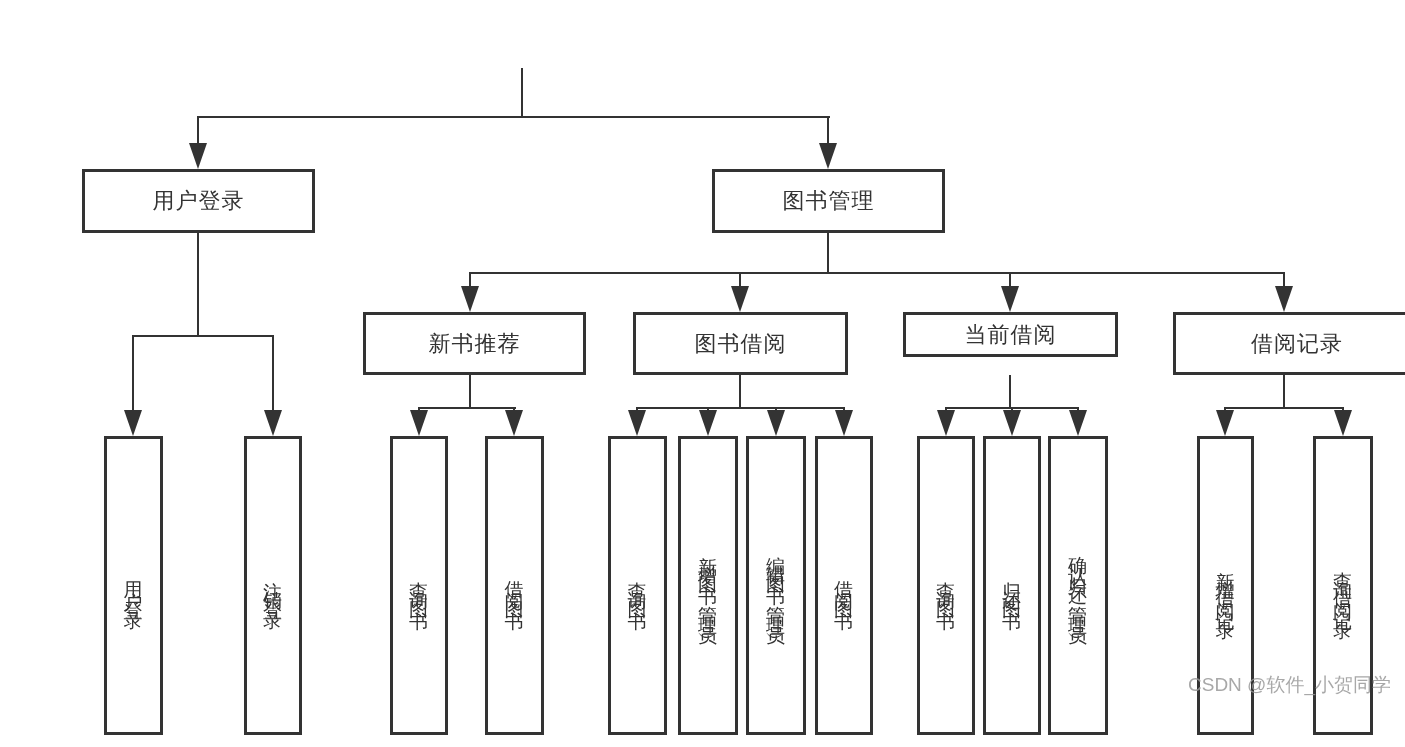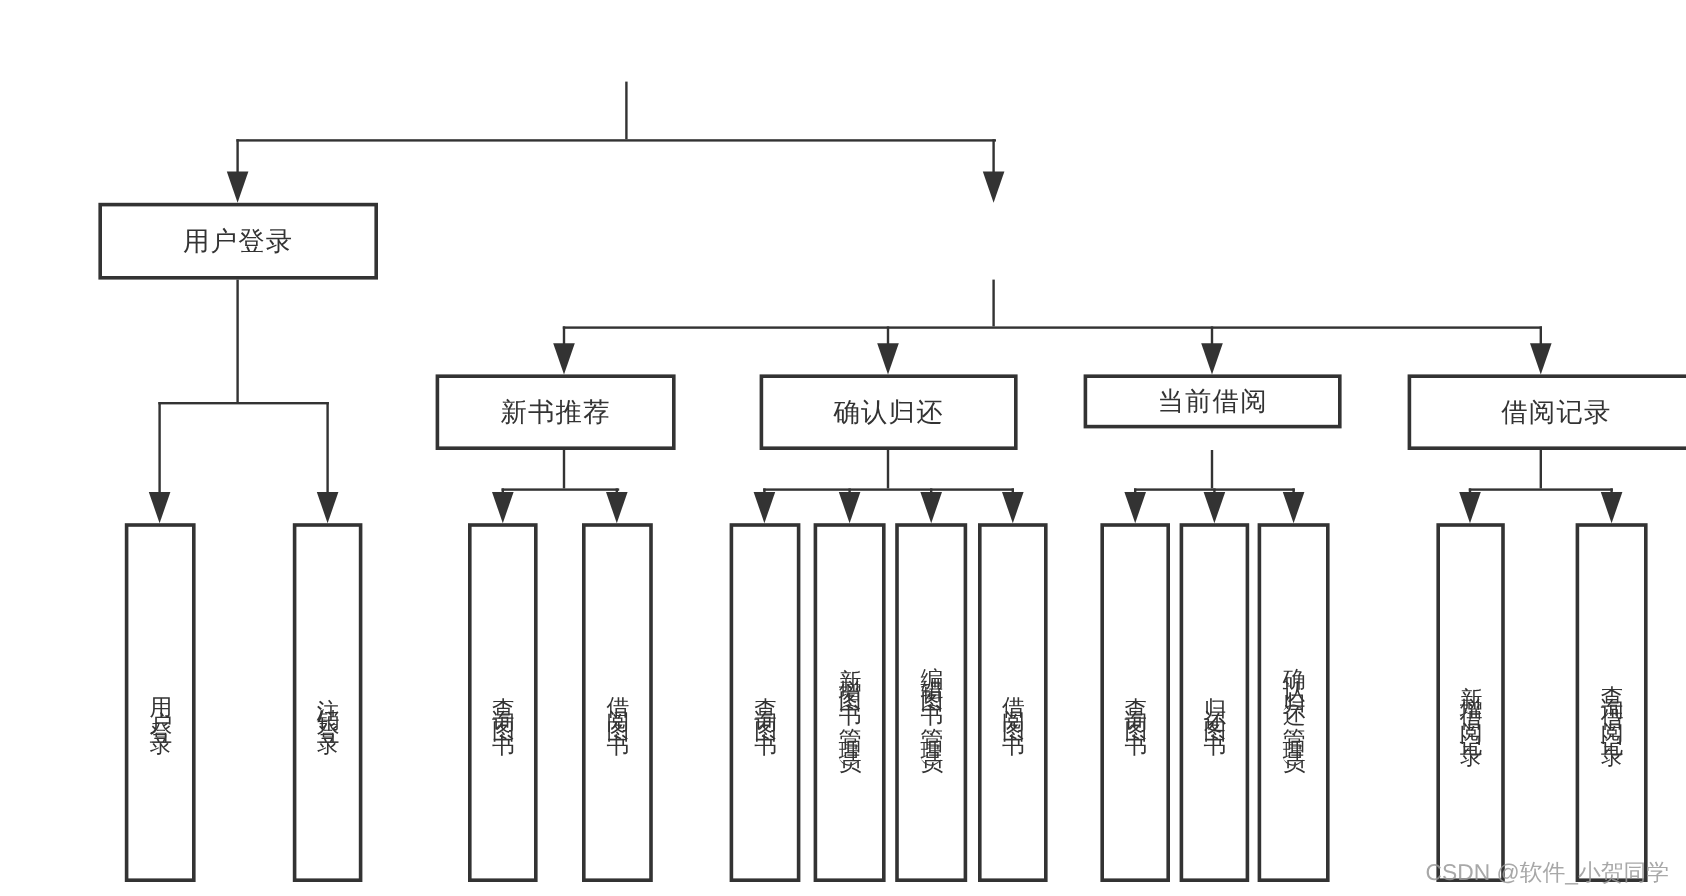--- a/index.html
+++ b/index.html
@@ -36,45 +36,48 @@
   }
   .line{position:absolute;background:var(--line);}
   .arrow{
     position:absolute;width:0;height:0;
     border-left:9px solid transparent;
     border-right:9px solid transparent;
     border-top:26px solid var(--line);
   }
   .watermark{
     position:absolute;
-    left:1188px;top:714px;
+    left:1188px;top:672px;
     font-size:19px;
     color:var(--watermark);
     opacity:.85;
     white-space:nowrap;
     z-index:10;
   }
 </style>
 </head>
 <body>
 
 <div id="canvas">
 
 
   <div class="box h" style="left:82px;top:169px;width:233px;height:64px;">
       <span>用户登录</span>
     </div>
 
+  <div class="box h" style="left:712px;top:169px;width:233px;height:64px;">
+      <span>图书管理</span>
+    </div>
 
-  <div class="box h" style="left:363px;top:312px;width:200px;height:63px;">
+  <div class="box h" style="left:363px;top:312px;width:223px;height:63px;">
       <span>新书推荐</span>
     </div>
 
   <div class="box h" style="left:633px;top:312px;width:215px;height:63px;">
-      <span>确认归还</span>
+      <span>图书借阅</span>
     </div>
 
   <div class="box h" style="left:903px;top:312px;width:215px;height:45px;">
       <span>当前借阅</span>
     </div>
 
   <div class="box h" style="left:1173px;top:312px;width:248px;height:63px;">
       <span>借阅记录</span>
     </div>
 

